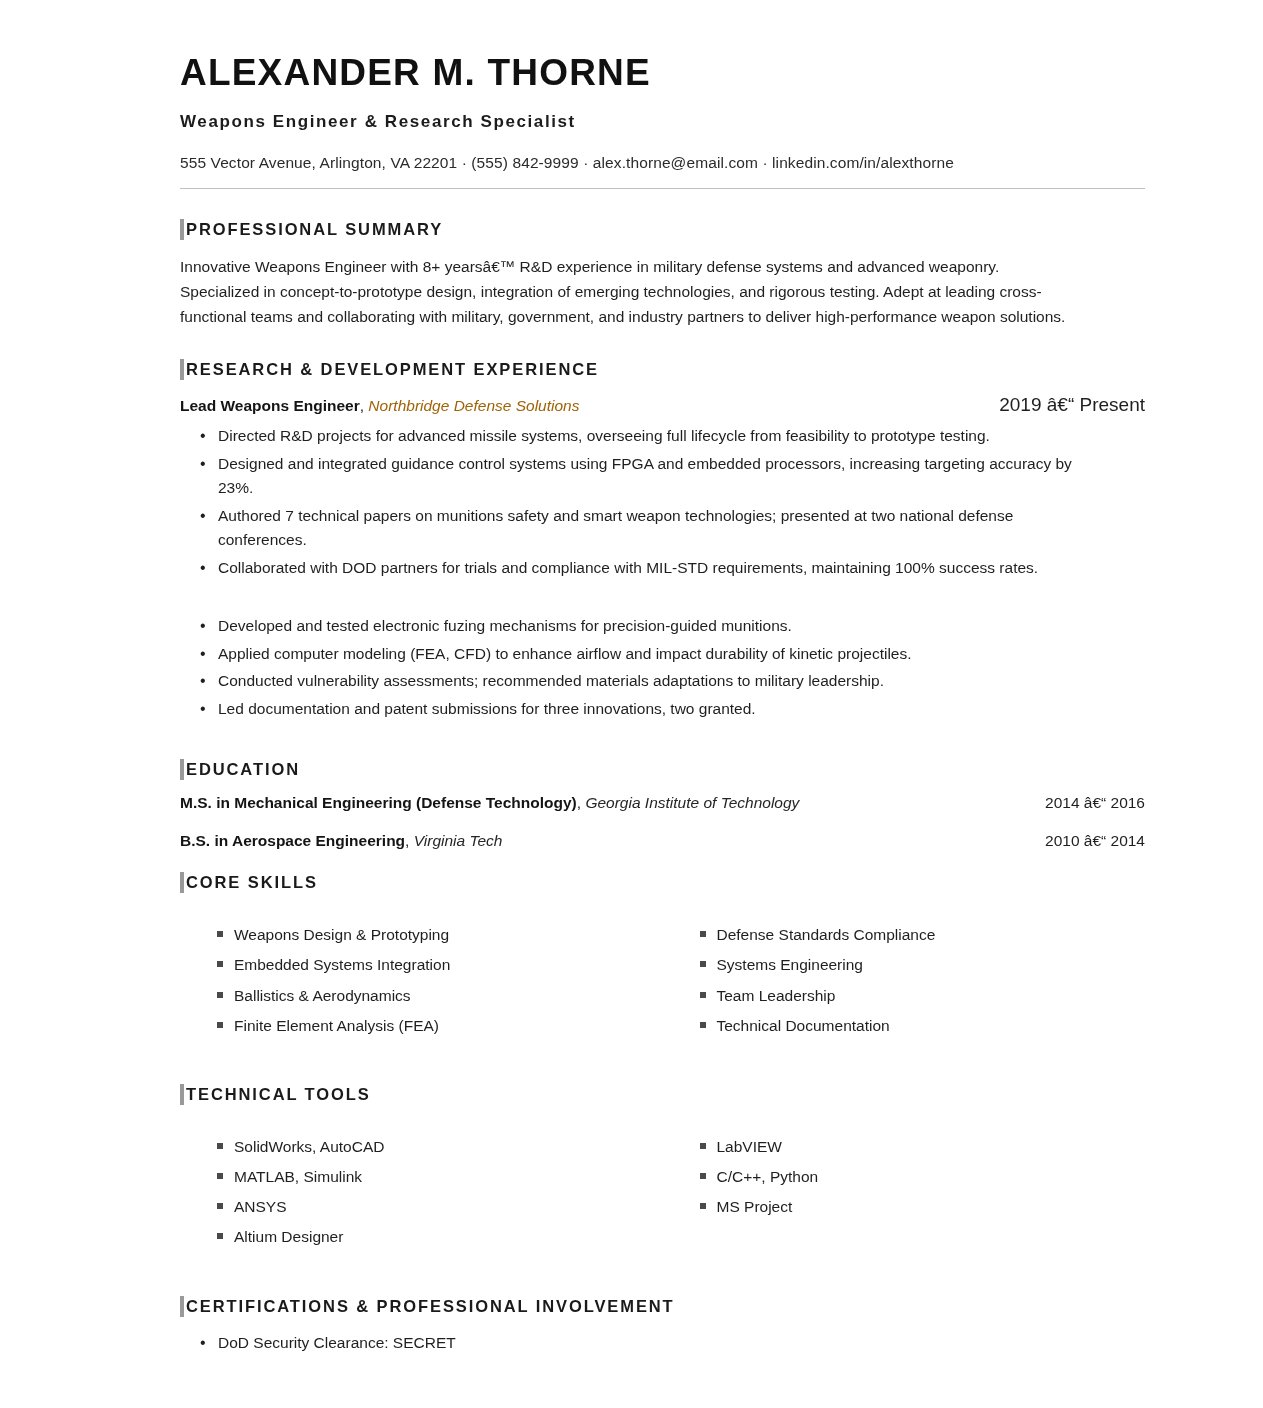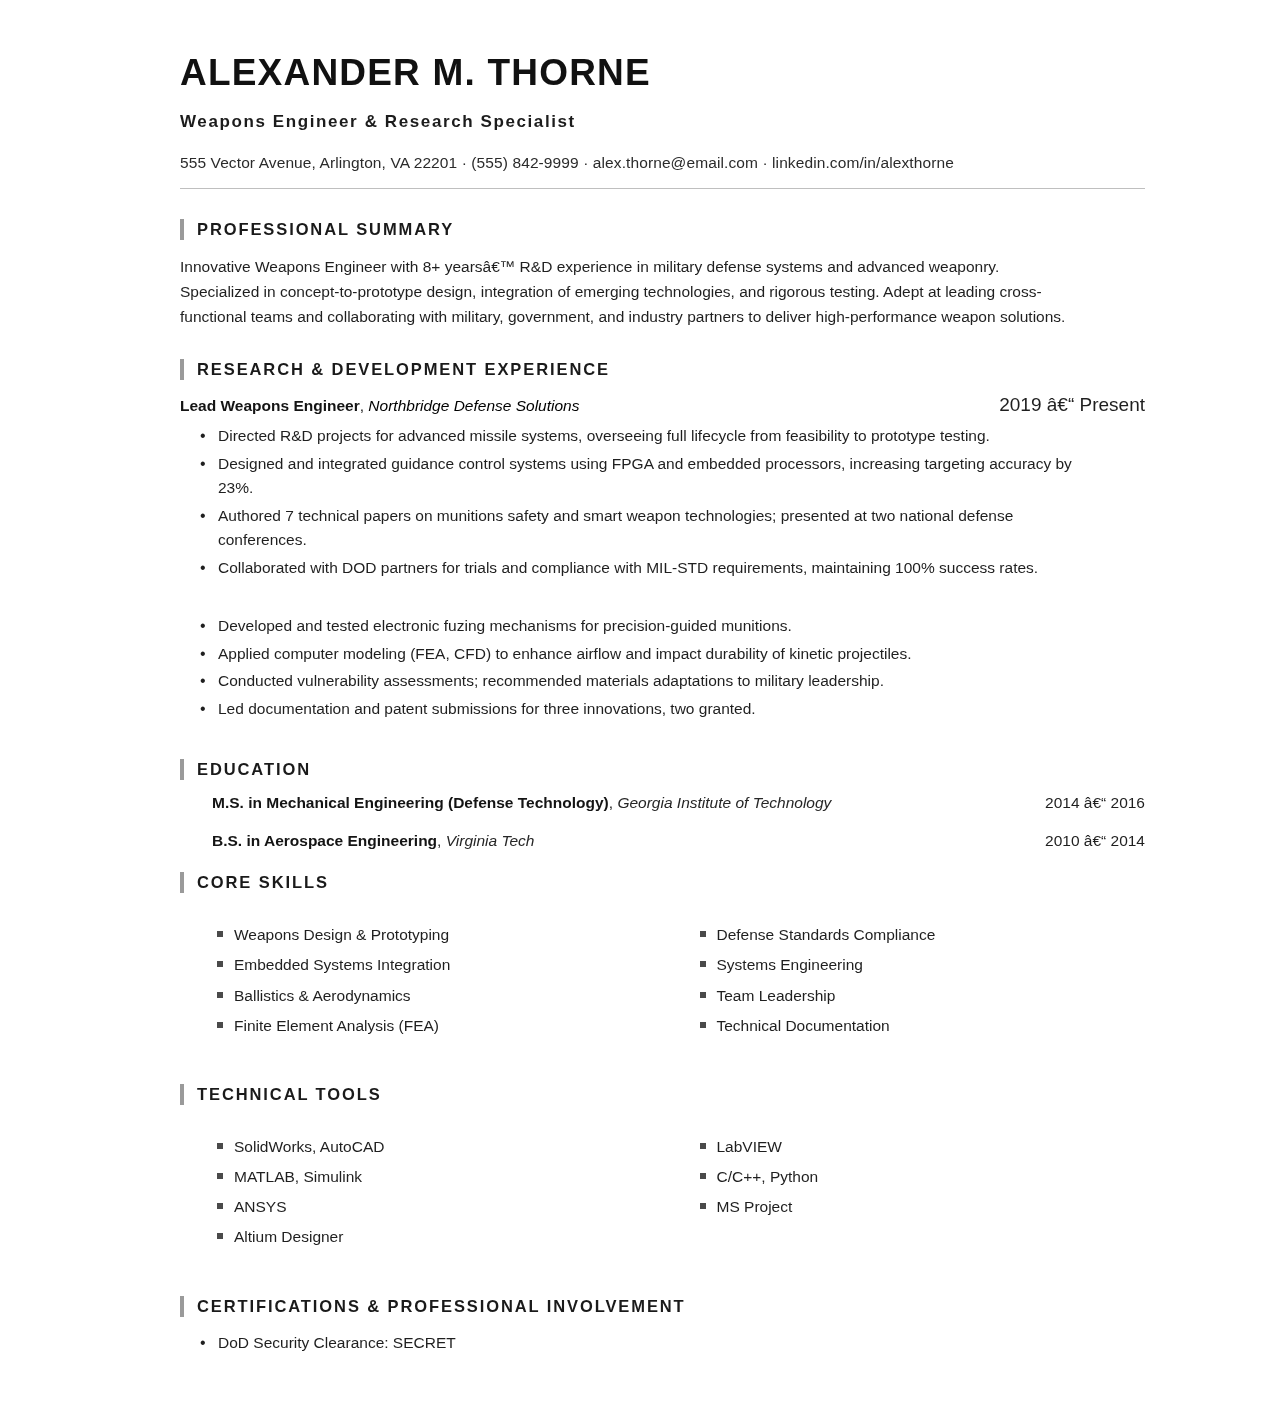--- a/index.html
+++ b/index.html
@@ -45,21 +45,21 @@
     border-top: 1px solid #bfbfbf;
     margin: 0 0 30px 0;
   }
   
   .section {
     margin-bottom: 22px;
   }
   .sec-head {
     display: flex;
     align-items: center;
-    gap: 13px;
+    gap: 2px;
     margin: 0 0 14px 0;
   }
   .sec-bar {
     width: 4px;
     height: 21px;
     background: #9a9a9a;
     flex: 0 0 auto;
   }
   .sec-title {
     font-size: 16.5px;
@@ -88,21 +88,21 @@
   }
   .entry-left {
     font-size: 15.5px;
   }
   .entry-role {
     font-weight: bold;
     color: #141414;
   }
   .entry-org {
     font-style: italic;
-    color: #000000;
+    color: #a16207;
   }
   .entry-dates {
     font-size: 19px;
     color: #1f1f1f;
     white-space: nowrap;
     padding-left: 18px;
   }
   ul.bullets {
     margin: 0;
     padding: 0 0 0 38px;
@@ -124,21 +124,21 @@
     font-size: 16px;
     color: #1f1f1f;
   }
   
   .edu-entry {
     display: flex;
     align-items: baseline;
     justify-content: space-between;
     margin-bottom: 20px;
   }
-  .edu-left { font-size: 15.5px; margin-left: 32px; }
+  .edu-left { font-size: 15.5px; }
   .edu-degree { font-weight: bold; color: #141414; }
   .edu-school { font-style: italic; color: #262626; }
   .edu-dates { font-size: 15.5px; color: #1f1f1f; white-space: nowrap; padding-left: 18px; }
   
   .cols {
     display: flex;
     gap: 0;
     padding-left: 0;
   }
   .col {

